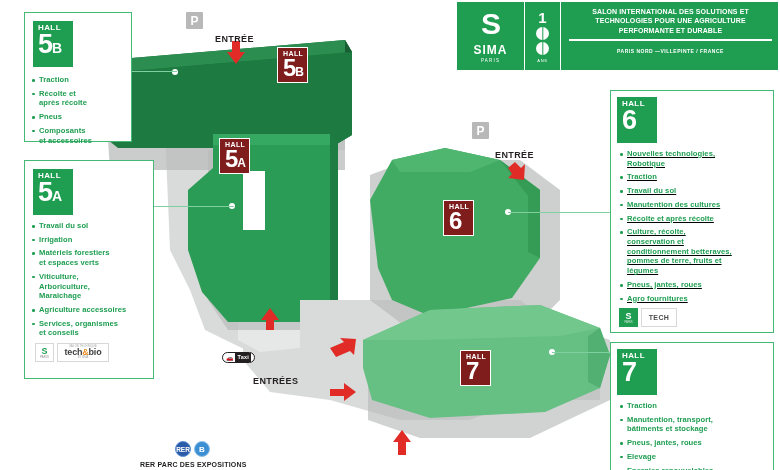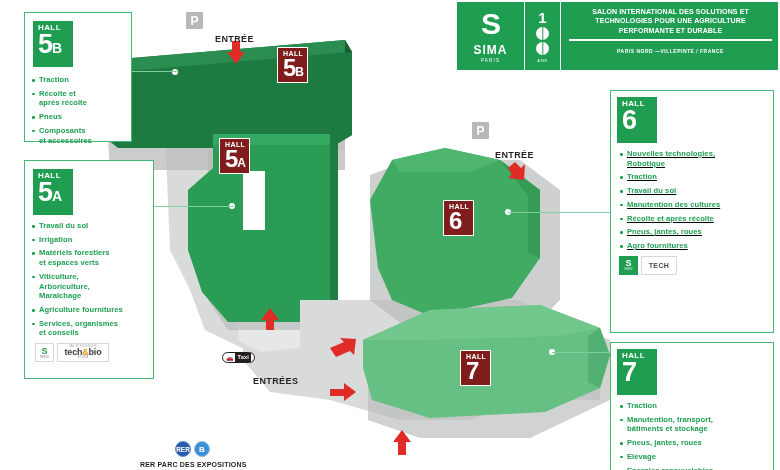--- a/index.html
+++ b/index.html
@@ -341,21 +341,21 @@
         </span>
     </div>
     <ul style="margin:60px 6px 0 6px;">
       <li>Travail du sol</li>
       <li>Irrigation</li>
       <li style="white-space: pre-line;">Matériels forestiers
 et espaces verts</li>
       <li style="white-space: pre-line;">Viticulture,
 Arboriculture,
 Maraîchage</li>
-      <li>Agriculture fournitures</li>
+      <li>Agriculture accessoires</li>
       <li style="white-space: pre-line;">Services, organismes
 et conseils</li>
     </ul>
     <div class="logo-row" style="margin-left:10px;">
       <div class="logo-sq">
         <span class="s">S</span>
         <span class="t">PARIS</span>
       </div>
       <div class="logo-tb">
         <span class="top">SALON TECHNIQUE</span>
@@ -373,20 +373,25 @@
           <span class="sub"></span>
         </span>
     </div>
     <ul style="margin:58px 6px 0 8px;text-decoration:underline;">
       <li style="white-space: pre-line;">Nouvelles technologies,
 Robotique</li>
       <li>Traction</li>
       <li>Travail du sol</li>
       <li>Manutention des cultures</li>
       <li>Récolte et après récolte</li>
+      <li style="white-space: pre-line;">Culture, récolte,
+conservation et
+conditionnement betteraves,
+pommes de terre, fruits et
+légumes</li>
       <li>Pneus, jantes, roues</li>
       <li>Agro fournitures</li>
     </ul>
     <div class="logo-row" style="margin-left:8px;">
       <div class="logo-sq2">
         <span class="s">S</span>
         <span class="t">PARIS</span>
       </div>
       <div class="logo-tech">TECH</div>
     </div>

